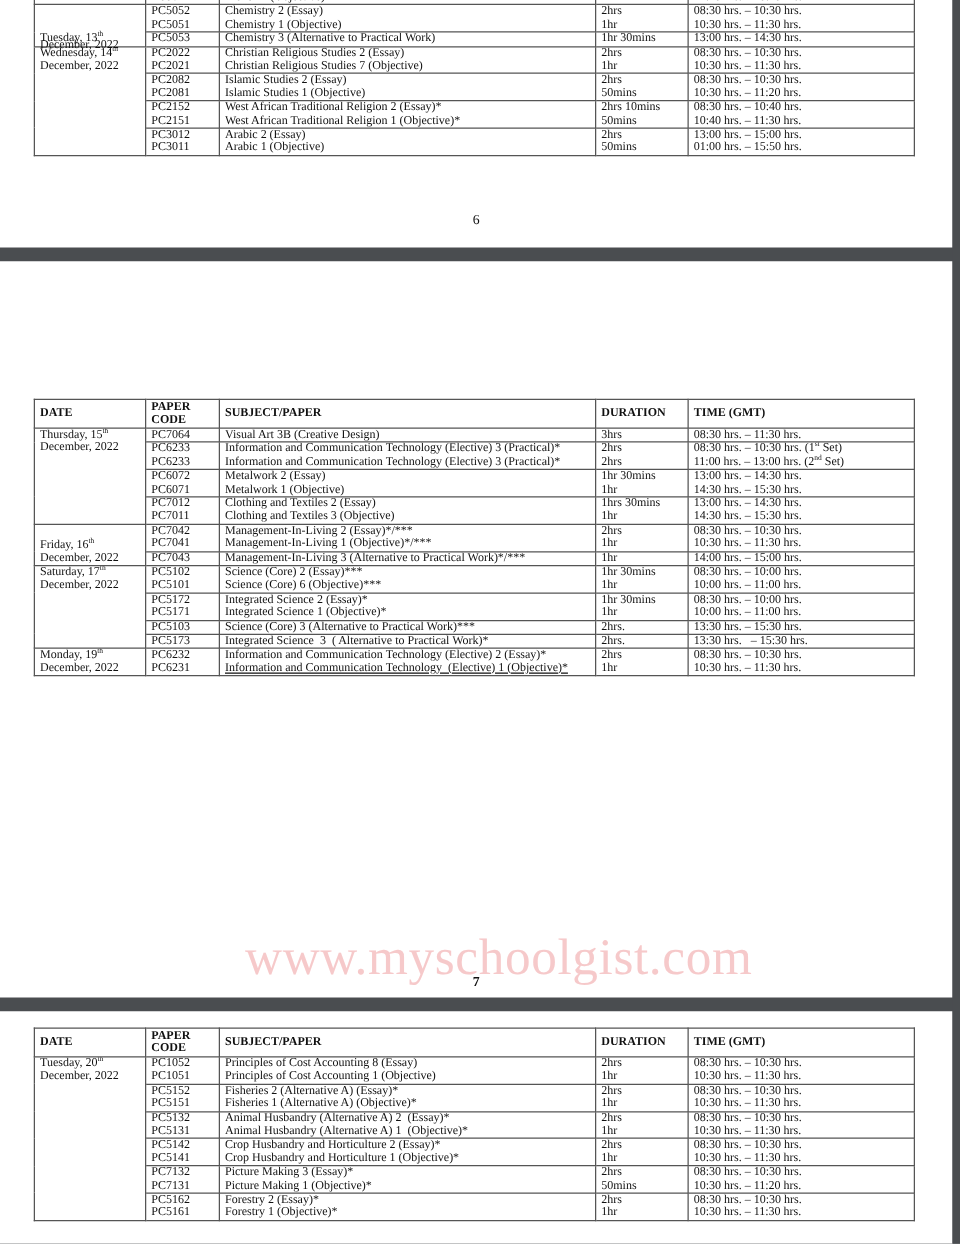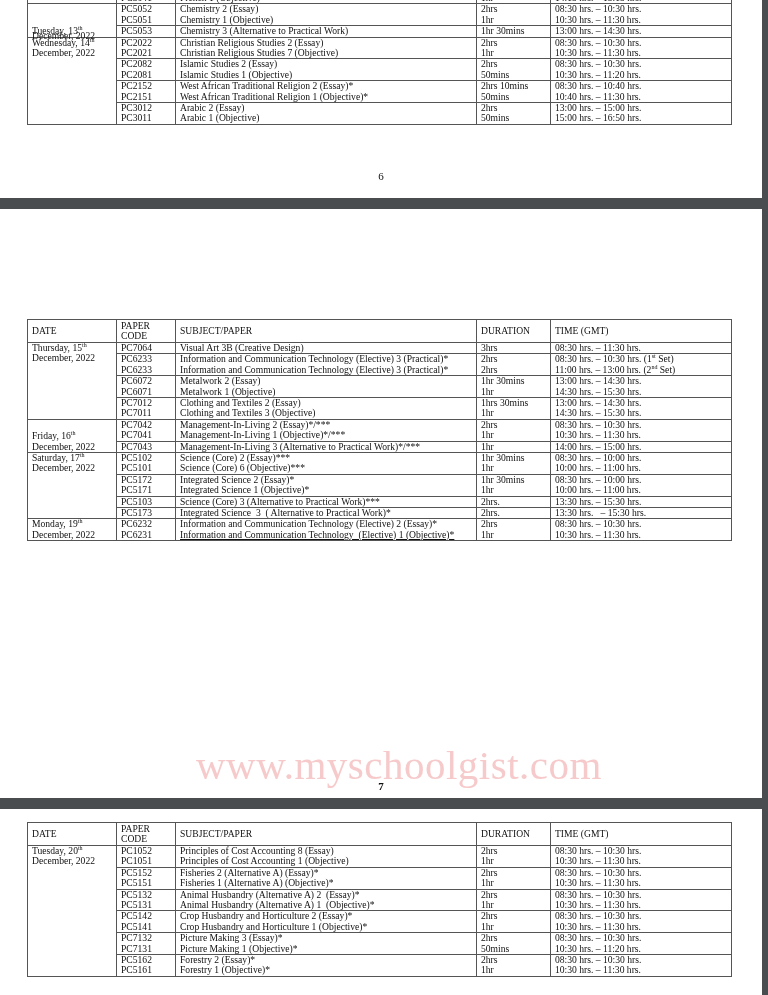--- a/index.html
+++ b/index.html
@@ -25,21 +25,21 @@
   table.tt col.c-date { width:89px; }
   table.tt col.c-code { width:59px; }
   table.tt col.c-subj { width:301px; }
   table.tt col.c-dur  { width:74px; }
   table.tt col.c-time { width:181px; }
   table.tt td, table.tt th {
     border:1px solid #555; padding:0 4px; vertical-align:top;
     white-space:nowrap; overflow:hidden; text-align:left;
   }
   table.tt th {
-    font-weight:normal; font-size:9.6px; vertical-align:middle;
+    font-weight:bold; font-size:9.6px; vertical-align:middle;
     height:22px; line-height:10.5px;margin-top:46px;
   }
   table.tt td.date { vertical-align:top; }
   table.tt td .ln { display:block; height:10.4px; }
   sup { font-size:6px; line-height:0; vertical-align:4px; }
 
   #table6 { top:-8px; }
   #table7 { top:319px; }
   #table8 { top:13px; }
   #t7wrap { position:absolute; left:0; top:-209px; width:762px; height:798px; }
@@ -174,21 +174,21 @@
         <td>
             <span class="ln">Arabic 2 (Essay)</span>
             <span class="ln">Arabic 1 (Objective)</span>
           </td>
         <td>
             <span class="ln">2hrs</span>
             <span class="ln">50mins</span>
           </td>
         <td>
             <span class="ln">13:00 hrs. – 15:00 hrs.</span>
-            <span class="ln">15:00 hrs. – 16:50 hrs.</span>
+            <span class="ln">01:00 hrs. – 15:50 hrs.</span>
           </td>
       </tr>
     </tbody>
   </table>
 
   <div style="position:absolute;left:32px;top:31px;font-size:9.6px;line-height:10.4px;">December, 2022</div>
   <div class="pagenum" id="pn6">6</div>
 </div>
 
 <div class="page" id="page7">

